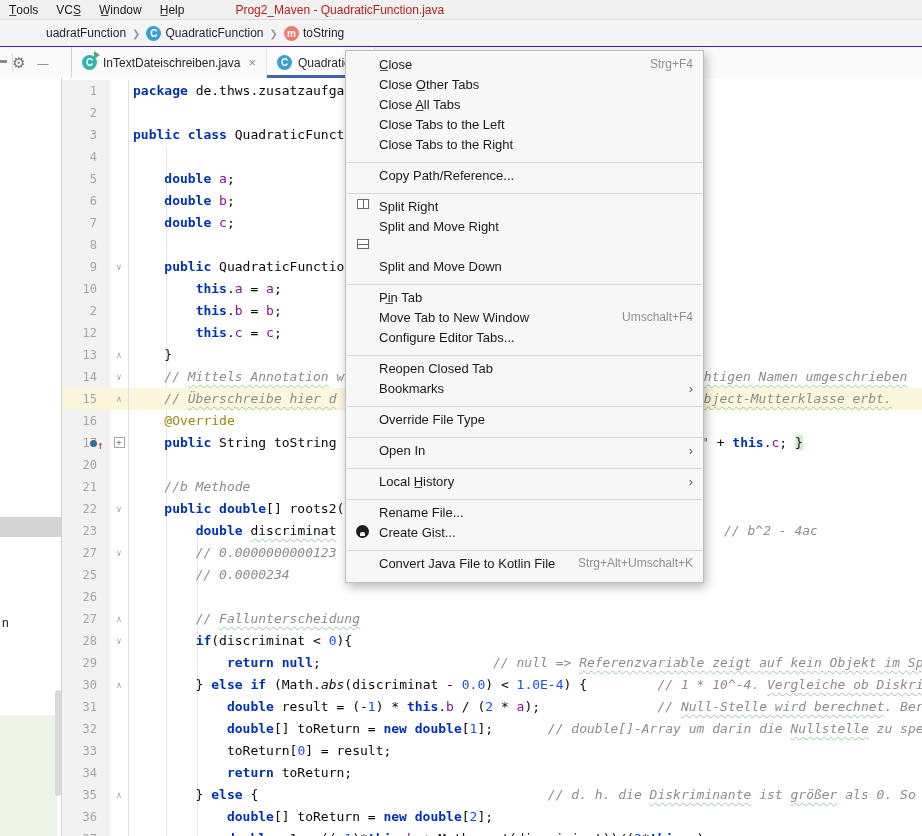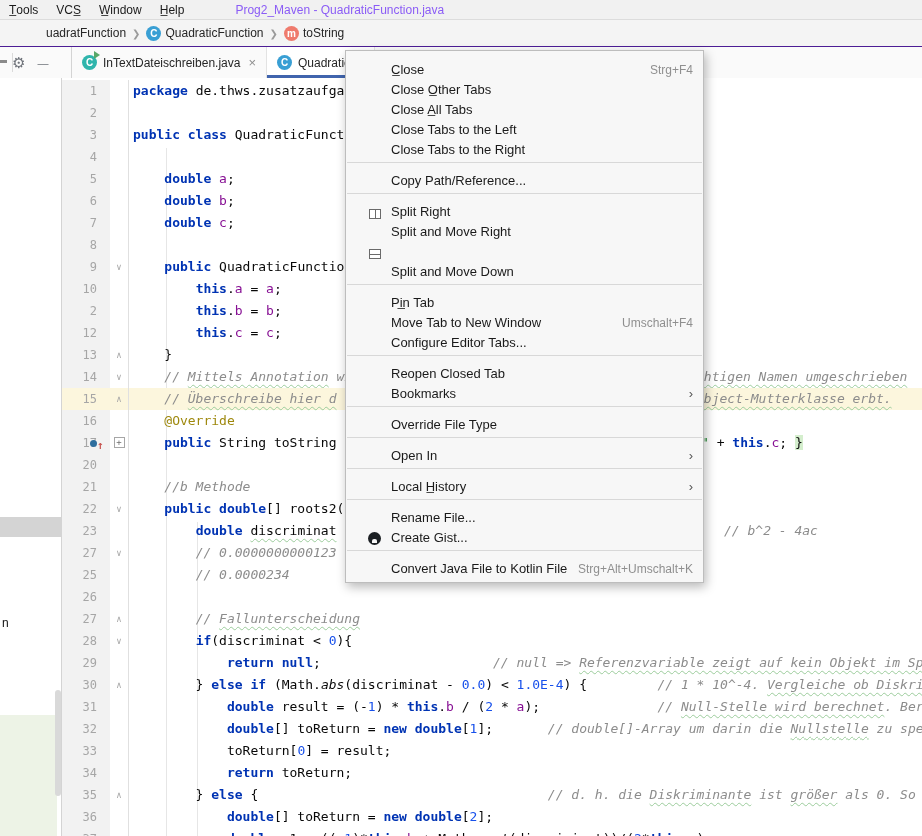--- a/index.html
+++ b/index.html
@@ -2,21 +2,21 @@
 <html><head>
 <meta charset="utf-8">
 <style>
   html,body{margin:0;padding:0;}
   body{width:922px;height:836px;position:relative;overflow:hidden;background:#fff;
        font-family:"Liberation Sans",sans-serif;-webkit-font-smoothing:antialiased;}
   
   #titlebar{position:absolute;left:0;top:0;width:922px;height:19px;background:#f1f1f1;
             border-bottom:1px solid #dcdcdc;display:flex;align-items:center;font-size:12px;color:#1a1a1a;}
   #titlebar .menu-item{padding:0 9px;cursor:default;}
-  #win-title{margin-left:42px;color:#8b5cf6;}
+  #win-title{margin-left:42px;color:#b91c1c;}
   #breadcrumbs{position:absolute;left:0;top:20px;width:922px;height:26px;background:#f4f4f4;
                border-bottom:7px solid #4c1d95;display:flex;align-items:center;font-size:12px;color:#262626;padding-left:44px;}
   .bc-item{display:flex;align-items:center;gap:4px;padding:0 2px;}
   .bc-sep{color:#9a9a9a;font-size:10px;padding:0 4px;}
   .ci{width:15px;height:15px;border-radius:50%;color:#fff;font:700 10px/15px "Liberation Sans",sans-serif;
       text-align:center;display:inline-block;position:relative;flex:0 0 15px;}
   .ci.class{background:#399fd4;}
   .ci.method{background:#ef7b6d;}
   .ci.class-run{background:#2fb5ac;}
   .ci .runarrow{position:absolute;right:-3px;top:-4px;width:0;height:0;border-left:6px solid #59a869;
@@ -65,21 +65,21 @@
   .str{color:#067d17;}
   .ann{color:#9e880d;}
   .com{color:#8c8c8c;font-style:italic;}
   .itl{color:#080808;font-style:italic;}
   .wavy{text-decoration-line:underline;text-decoration-style:wavy;text-decoration-color:#9ccc9c;
         text-decoration-thickness:1px;text-underline-offset:3px;text-align:right;}
   .brh{background:#d4eecd;color:#080808;}
   
   #ctx-menu{position:absolute;left:345px;top:50px;width:357px;background:#f7f7f7;border:1px solid #bdbdbd;
             box-shadow:2px 4px 10px rgba(0,0,0,.28);z-index:50;padding:6px 0;font-size:13px;color:#1a1a1a;}
-  .mi{display:flex;align-items:flex-end;height:20px;padding-right:10px;cursor:default;padding-left:12px;}
+  .mi{display:flex;align-items:flex-start;height:20px;padding-right:10px;cursor:default;}
   .mic{flex:0 0 33px;display:flex;justify-content:center;align-items:center;}
   .mlabel{flex:1;}
   .mshort{color:#8f8f8f;font-size:12px;}
   .msub{color:#555;font-size:13px;padding-left:8px;}
   .msep{height:1px;background:#d8d8d8;margin:5px 1px;}
   .ico-split{width:12px;height:10px;border:1px solid #6a6a6a;position:relative;box-sizing:border-box;background:#fff;}
   .ico-split.right::after{content:"";position:absolute;left:5px;top:0;bottom:0;width:1px;background:#6a6a6a;}
   .ico-split.down::after{content:"";position:absolute;top:4px;left:0;right:0;height:1px;background:#6a6a6a;}
   .ico-gh{width:13px;height:13px;border-radius:50%;background:#1b1f23;position:relative;}
   .ico-gh::after{content:"";position:absolute;left:4px;top:7px;width:5px;height:4px;background:#f7f7f7;

